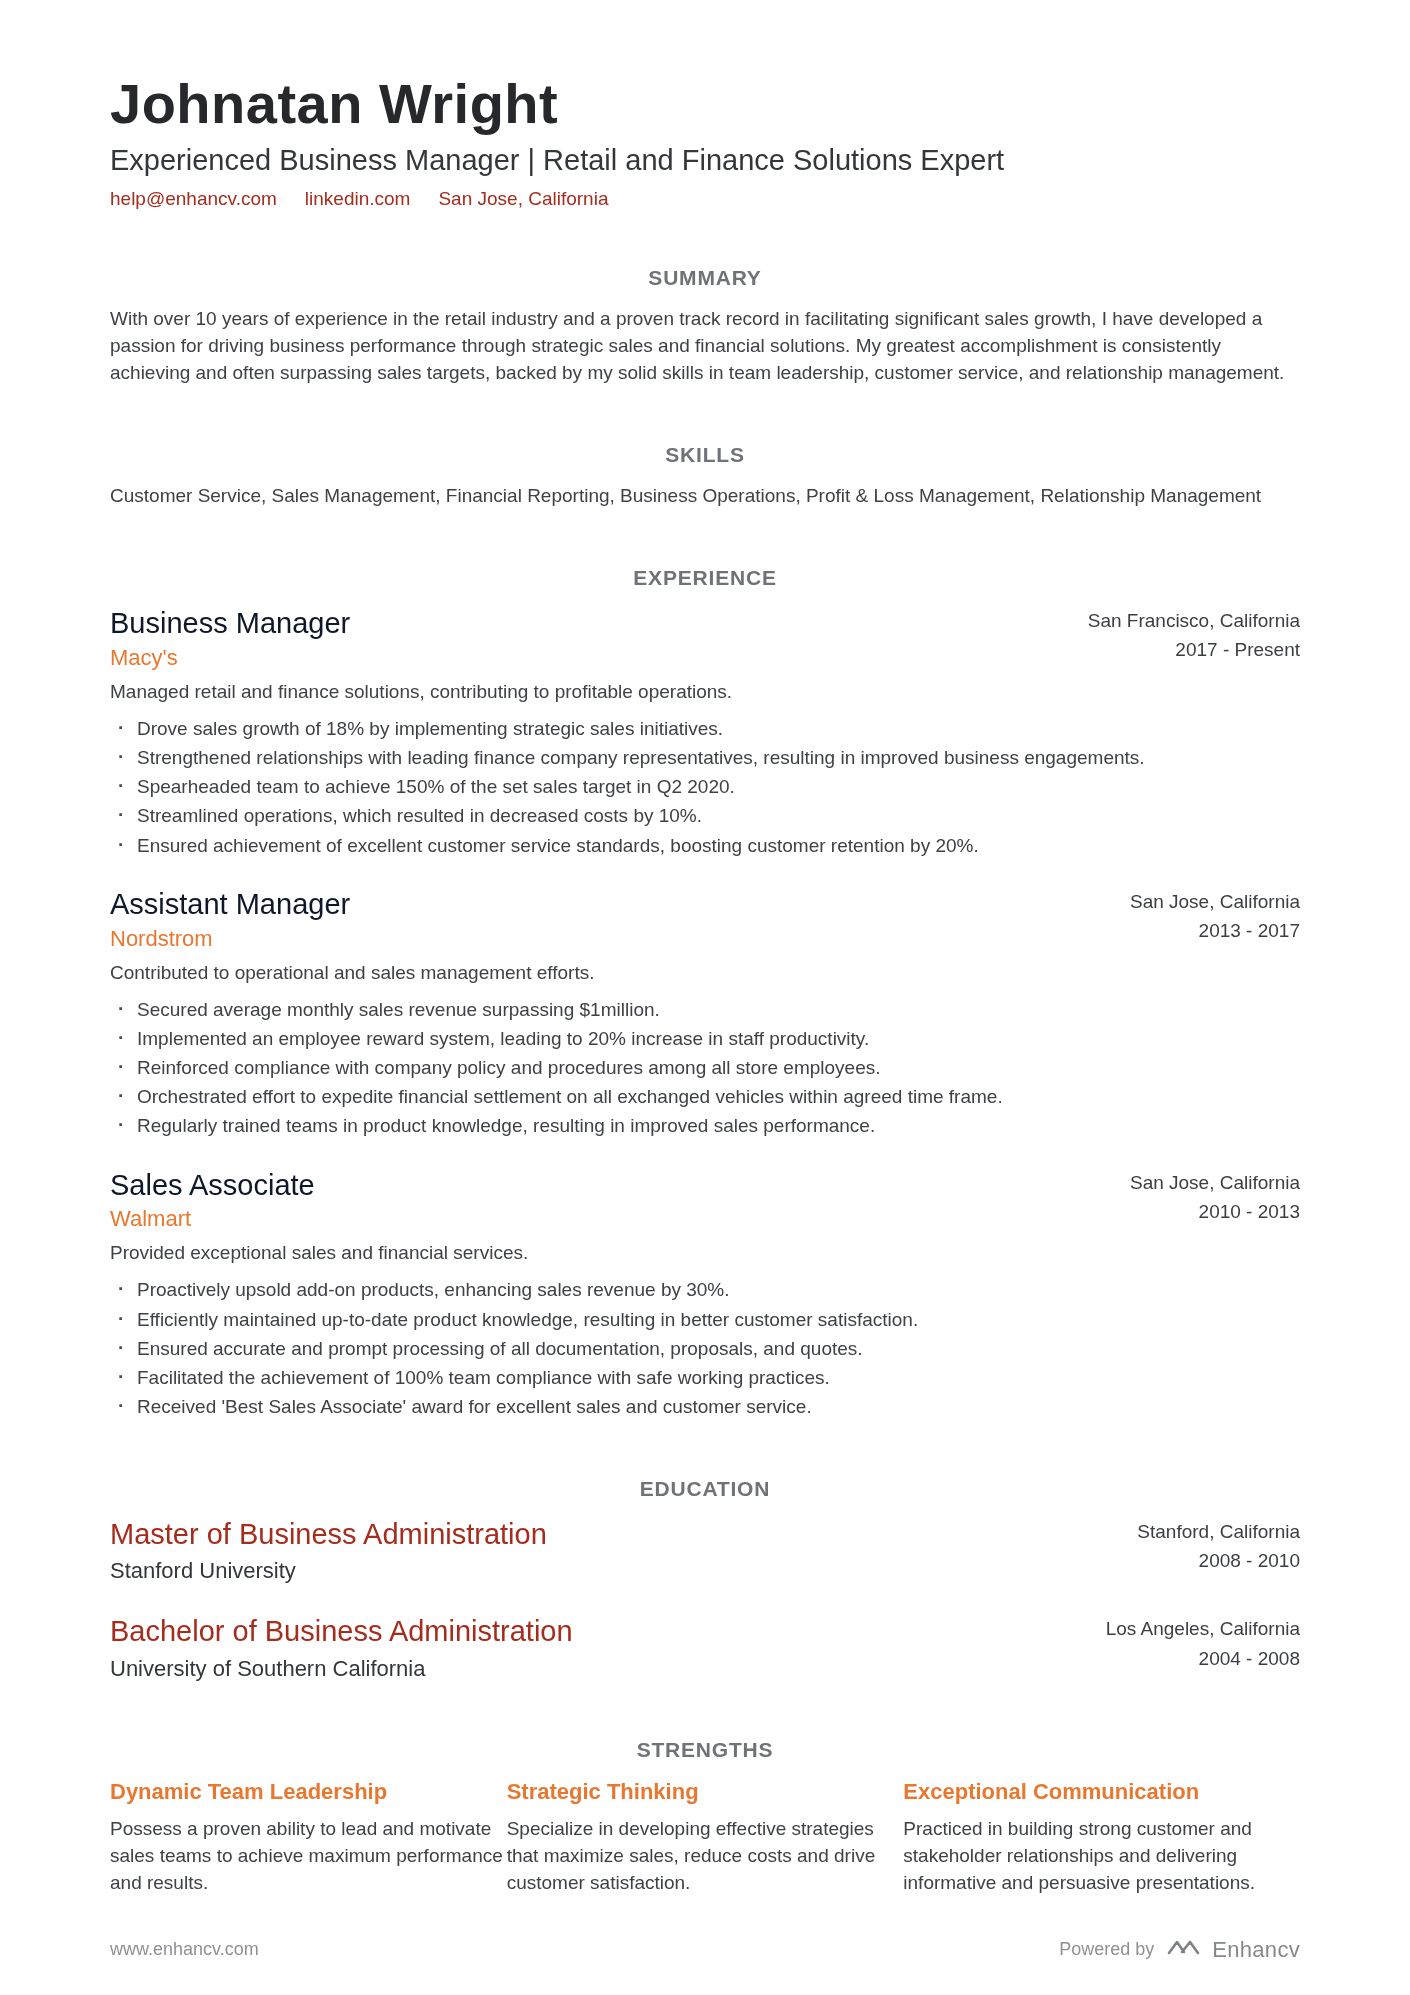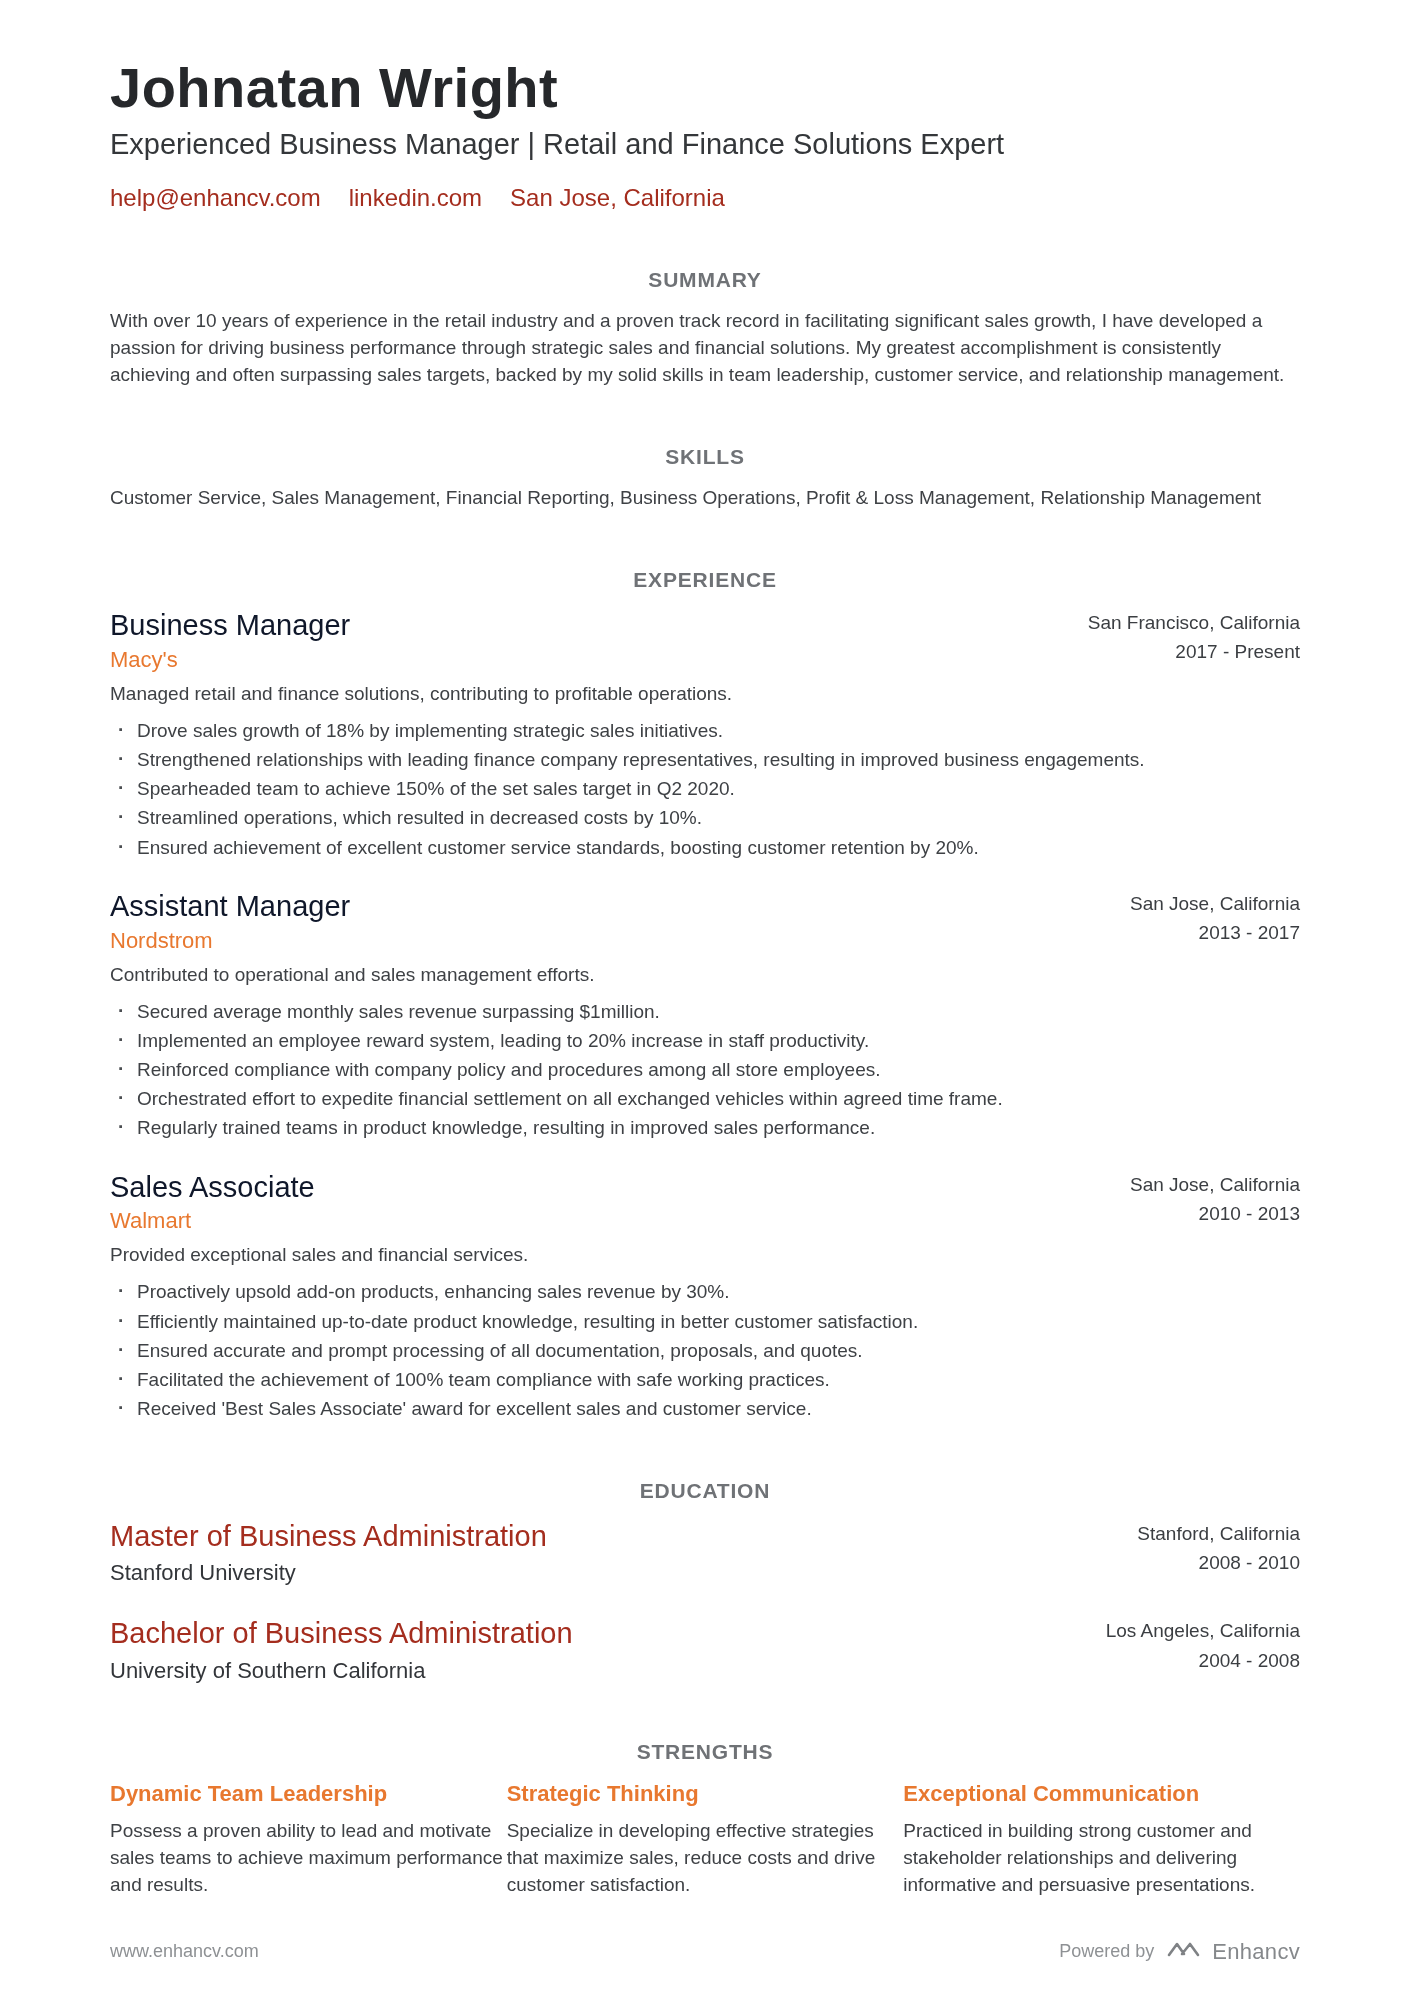--- a/index.html
+++ b/index.html
@@ -4,28 +4,28 @@
 <style>
   * { margin:0; padding:0; box-sizing:border-box; }
   html,body { background:#ffffff; }
   body {
     font-family:"Liberation Sans","DejaVu Sans",sans-serif;
     color:#3e4145;
     -webkit-font-smoothing:antialiased;
   }
   .page {
     width:1410px; height:1995px; margin:0 auto; background:#ffffff;
-    padding:56px 110px 42px 110px;
+    padding:72px 110px 42px 110px;
     display:flex; flex-direction:column; overflow:hidden;border-radius:23px;
   }
 
   
   .name { font-size:56px; font-weight:700; color:#26282b; letter-spacing:.5px; line-height:1.15; }
   .headline { font-size:29px; color:#34373a; margin-top:6px; line-height:1.3; }
-  .contacts { display:flex; gap:28px; margin-top:20px; font-size:24px; }
+  .contacts { display:flex; gap:28px; margin-top:8px; font-size:19px; }
   .contact { color:#a42d1e; text-decoration:none; }
 
   
   .section { margin-top:56px; }
   .section-heading {
     font-size:21px; font-weight:700; color:#6f7276; letter-spacing:.8px;
     margin-bottom:16px;
     text-align:center;
   }
   .body-text { font-size:19px; line-height:1.42; color:#3e4145; }

